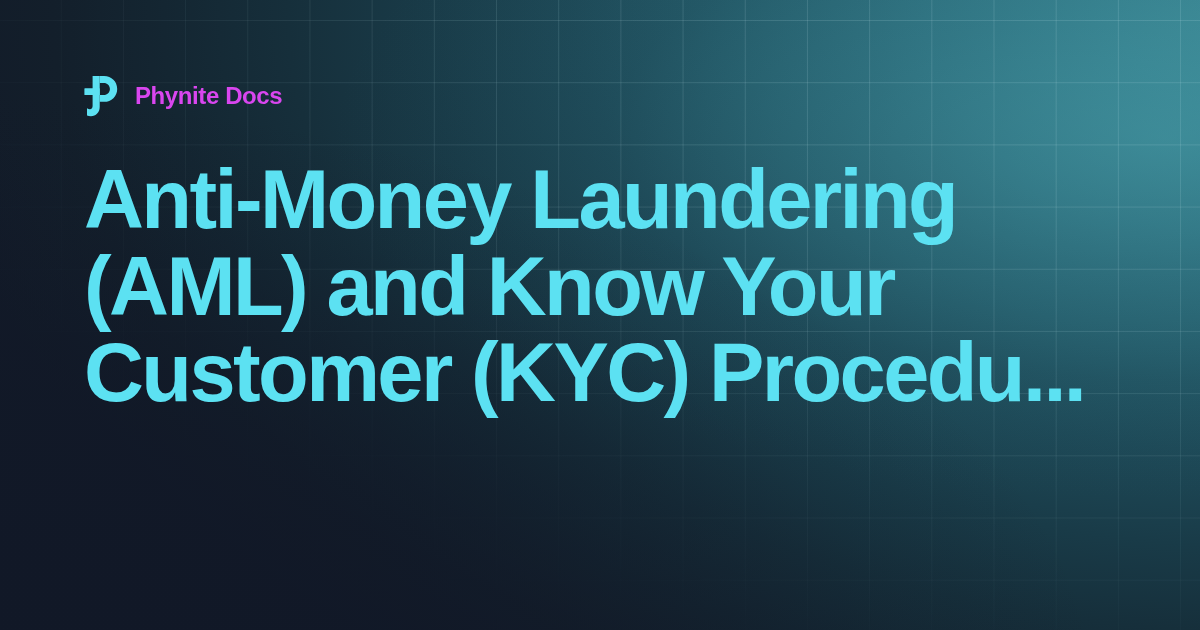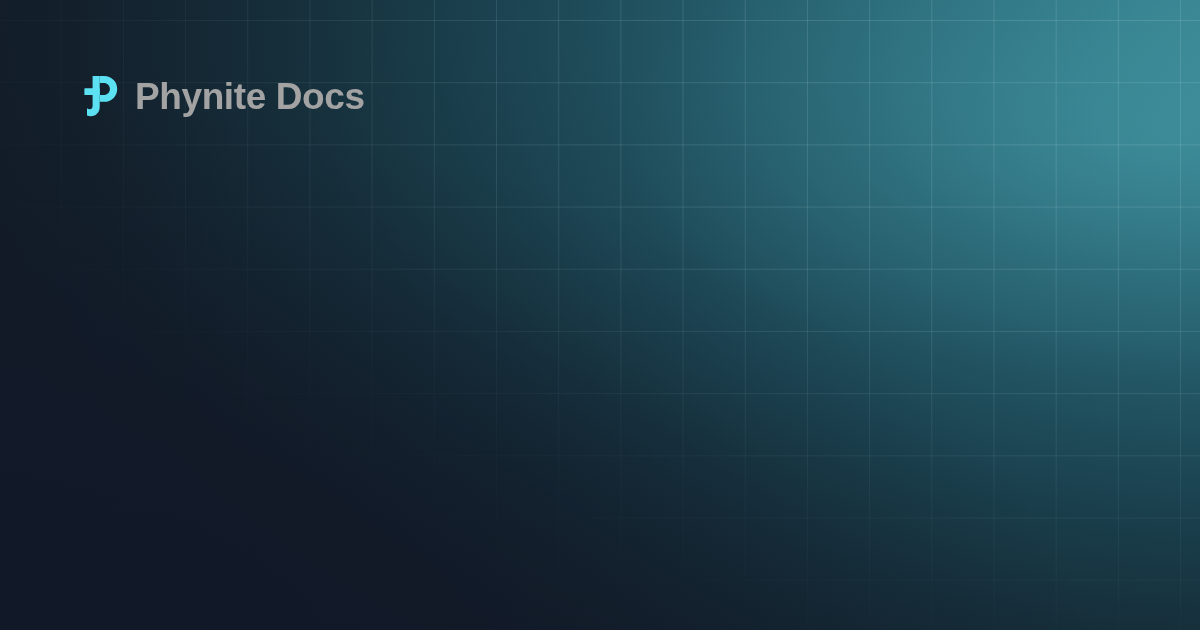--- a/index.html
+++ b/index.html
@@ -116,24 +116,24 @@
   }
 
   .brand-mark {
     width:34px;
     height:44px;
     display:block;
     flex:0 0 auto;
   }
 
   .brand-name {
-    font-size:37px;
+    font-size:24px;
     font-weight:bold;
     letter-spacing:-0.4px;
-    color:#a3a3a3;
+    color:#d946ef;
     line-height:1;
     white-space:nowrap;
   }
 
   
   .headline {
     margin-top:39px;
     max-width:1010px;
     font-size:83px;
     font-weight:bold;
@@ -182,15 +182,16 @@
           C4.0 34.9 5.0 35.2 5.9 35.2
           C7.6 35.2 8.6 34.1 8.6 32.1
           Z"></path>
 
         <rect fill="#5ce1f2" x="0.4" y="14.2" width="15.3" height="6.8" rx="0.6"></rect>
       </svg>
 
       <div class="brand-name">Phynite Docs</div>
     </div>
 
+    <h1 class="headline">Anti-Money Laundering (AML) and Know Your Customer (KYC) Procedu...</h1>
 
   </div>
 </div>
 
 </body></html>

